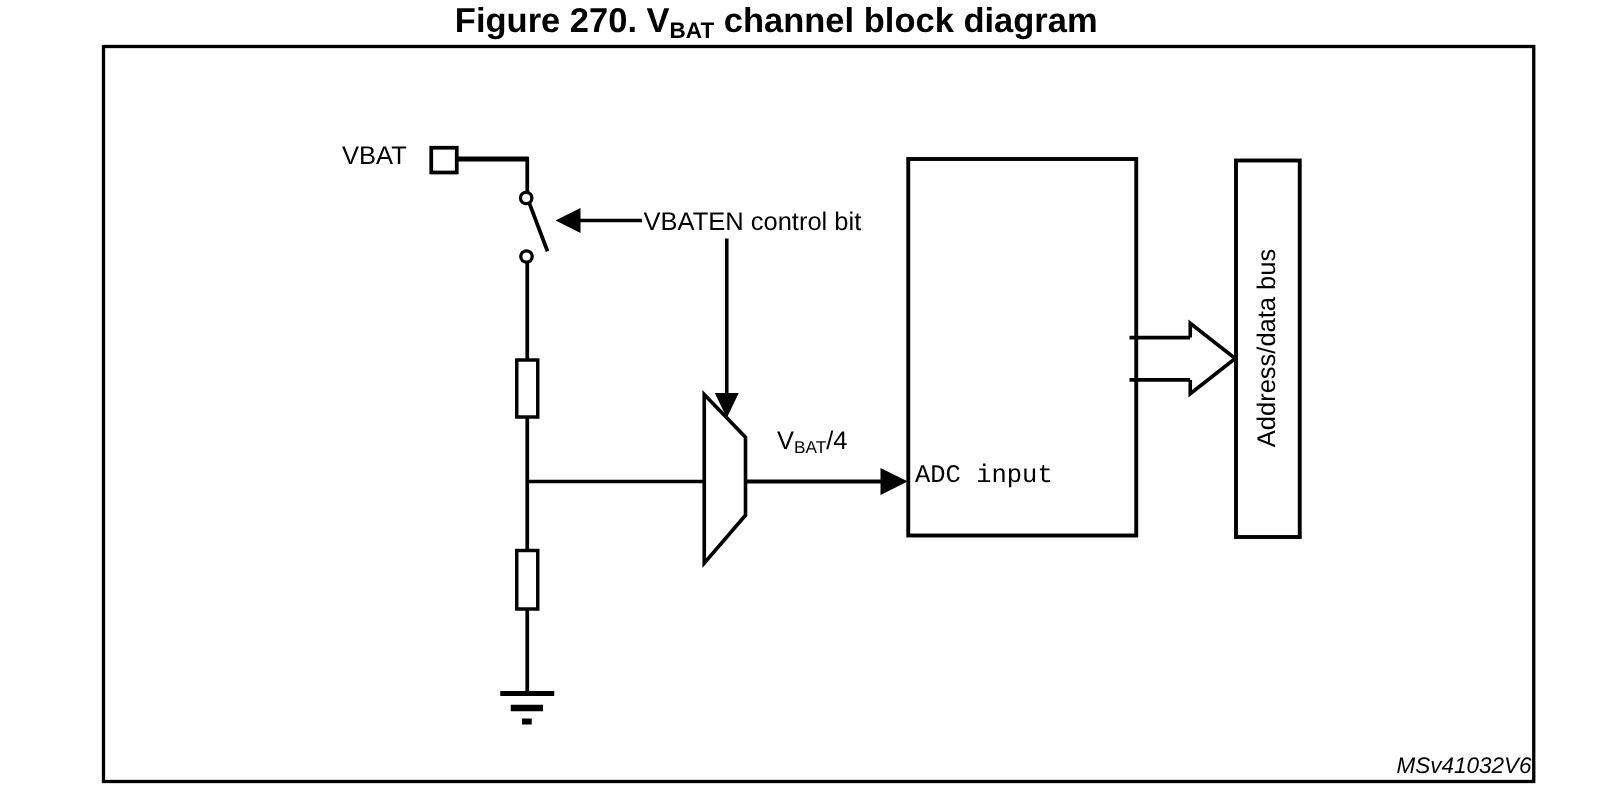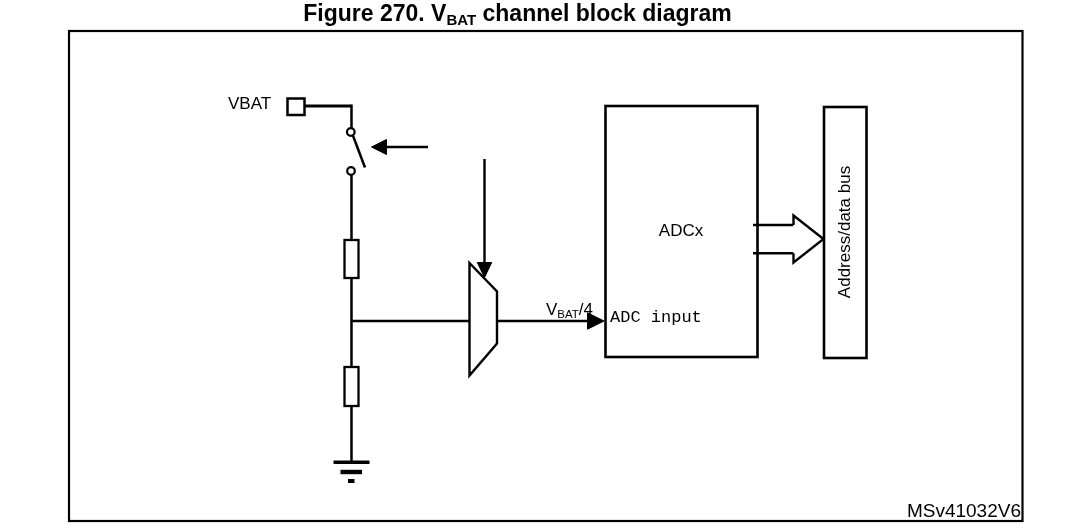--- a/index.html
+++ b/index.html
@@ -17,30 +17,30 @@
   }
   .figure-title {
     position:absolute; left:0; top:0; width:1035px;
     text-align:center; font-size:23px; line-height:27px; font-weight:bold;
     white-space:nowrap;
   }
   .figure-title .sub { font-size:15px; font-weight:bold; vertical-align:-4px; }
   .sig-sub { font-size:11.5px; vertical-align:-3px; }
   .vbat-label   { left:228px; top:94px; width:55px; text-align:left; }
   .vbaten-label { left:429px; top:138px; }
-  .signal-label { left:518px; top:300px;margin-left:28px; }
+  .signal-label { left:518px; top:284px; }
   .adcx-label   { left:605px; top:221px; width:152px; text-align:center; }
   .adcinput-label { left:610px; top:308px;font-family:Liberation Mono, monospace; }
   .bus-label {
     left:845px; top:232px;
     transform:translate(-50%,-50%) rotate(-90deg);
   }
   .watermark {
     left:880px; top:502px; width:141px; text-align:right;
-    font-size:19px; line-height:18px;
+    font-size:15px; line-height:18px;font-style:italic;
   }
 </style>
 </head>
 <body>
 
 <div id="page">
 
   <div class="figure-title">
     <span>Figure 270. V</span><span class="sub">BAT</span><span> channel block diagram</span>
   </div>
@@ -89,26 +89,26 @@
       <path d="M753 225 H793.5" fill="none" stroke-width="2.5"></path>
       <path d="M753 253.3 H793.5" fill="none" stroke-width="2.5"></path>
       <path d="M793.5 225 V215.5 L823.5 239 L793.5 262.5 V253.3" fill="#ffffff" stroke-width="2.4"></path>
     </g>
 
     <rect x="824" y="107" width="42.5" height="251" fill="#ffffff" stroke-width="2.6"></rect>
   </svg>
 
   <div class="label vbat-label">VBAT</div>
 
+  <div class="label vbaten-label">VBATEN control bit</div>
 
   <div class="label signal-label">
     <span>V</span><span class="sig-sub">BAT</span><span>/4</span>
   </div>
 
-  <div class="label adcx-label">ADCx</div>
 
   <div class="label adcinput-label">ADC input</div>
 
   <div class="label bus-label">Address/data bus</div>
 
   <div class="label watermark">MSv41032V6</div>
 
 </div>
 
 </body></html>

